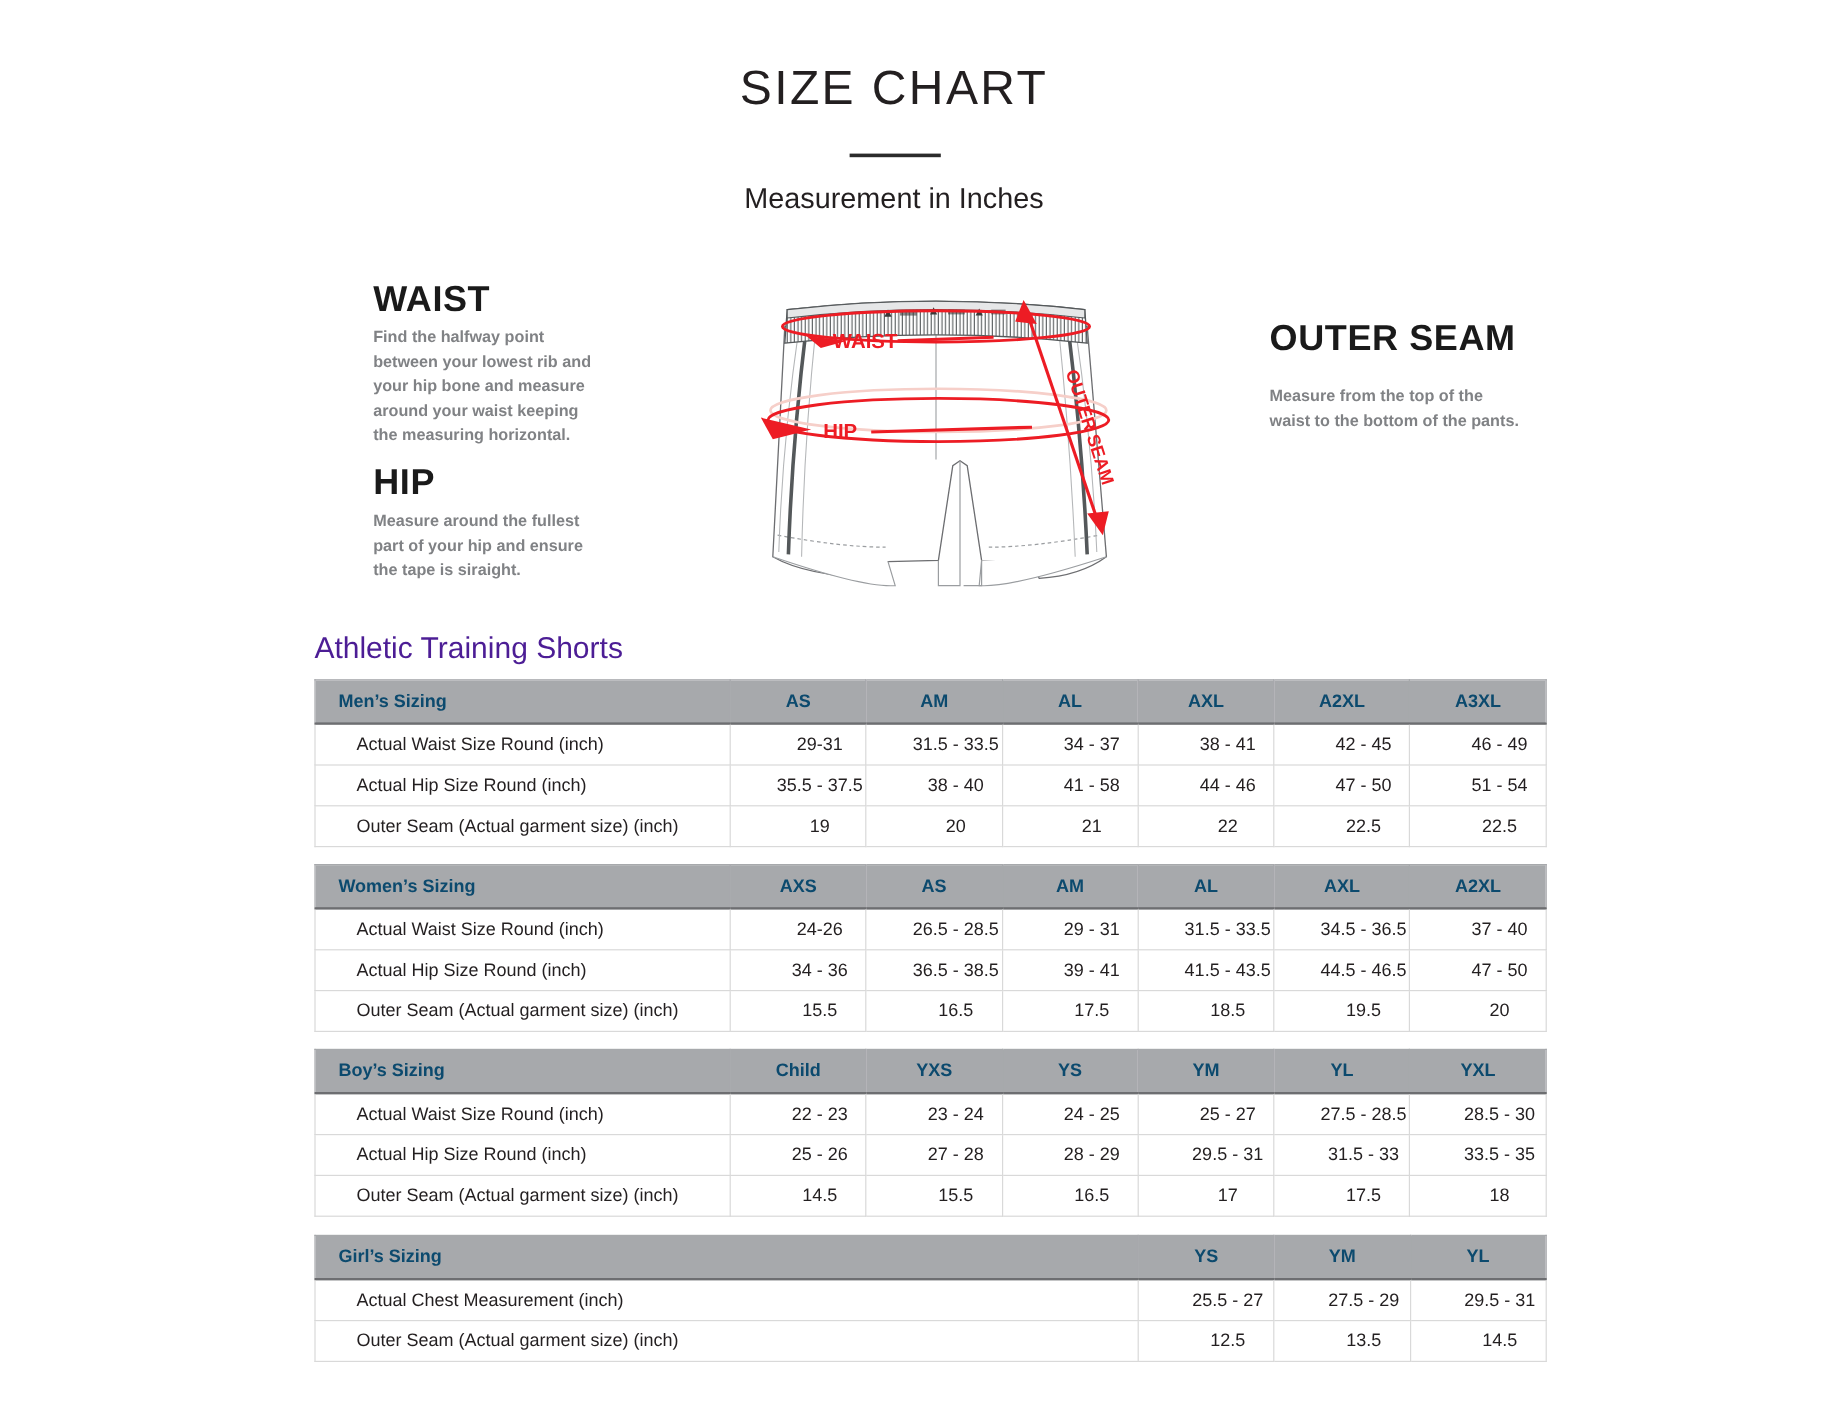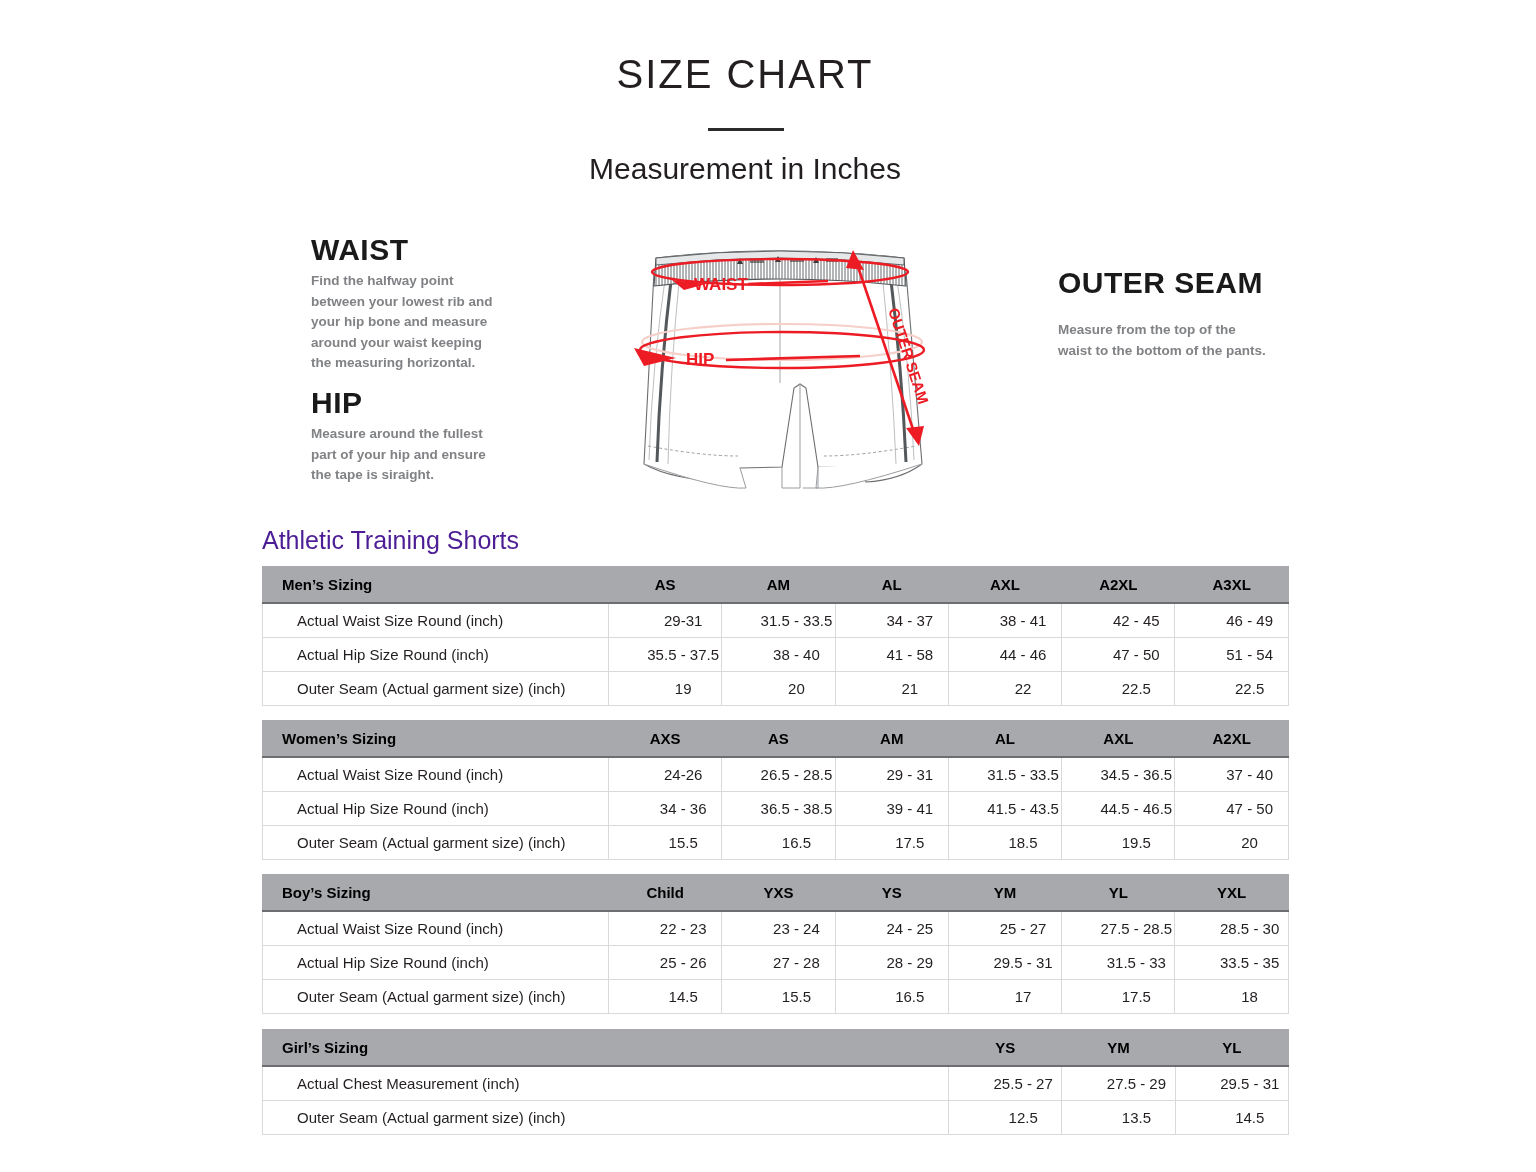--- a/index.html
+++ b/index.html
@@ -35,21 +35,21 @@
     width: 76px;
     height: 3px;
     background: #2b2b2b;
   }
   .subtitle {
     position: absolute;
     top: 152px;
     left: 0;
     width: 1490px;
     text-align: center;
-    font-size: 30px;
+    font-size: 24px;
     font-weight: 400;
     color: #231f20;
   }
 
   
   .guide {
     position: absolute;
   }
   .guide h3 {
     margin: 0 0 4px 0;
@@ -114,21 +114,21 @@
     font-weight: 400;
     color: #231f20;
   }
   .size-table thead th {
     background: #a7a9ac;
     border: 1px solid #a7a9ac;
     border-bottom: 2px solid #6d6e71;
     font-weight: 700;
     font-size: 15px;
     height: 35px;
-    color: #000000;
+    color: #0c4a6e;
   }
   .size-table thead th.row-label {
     text-align: left;
     padding-left: 19px;
   }
   .size-table thead th.size-col {
     text-align: center;
   }
   .size-table tbody td.row-label {
     text-align: left;

